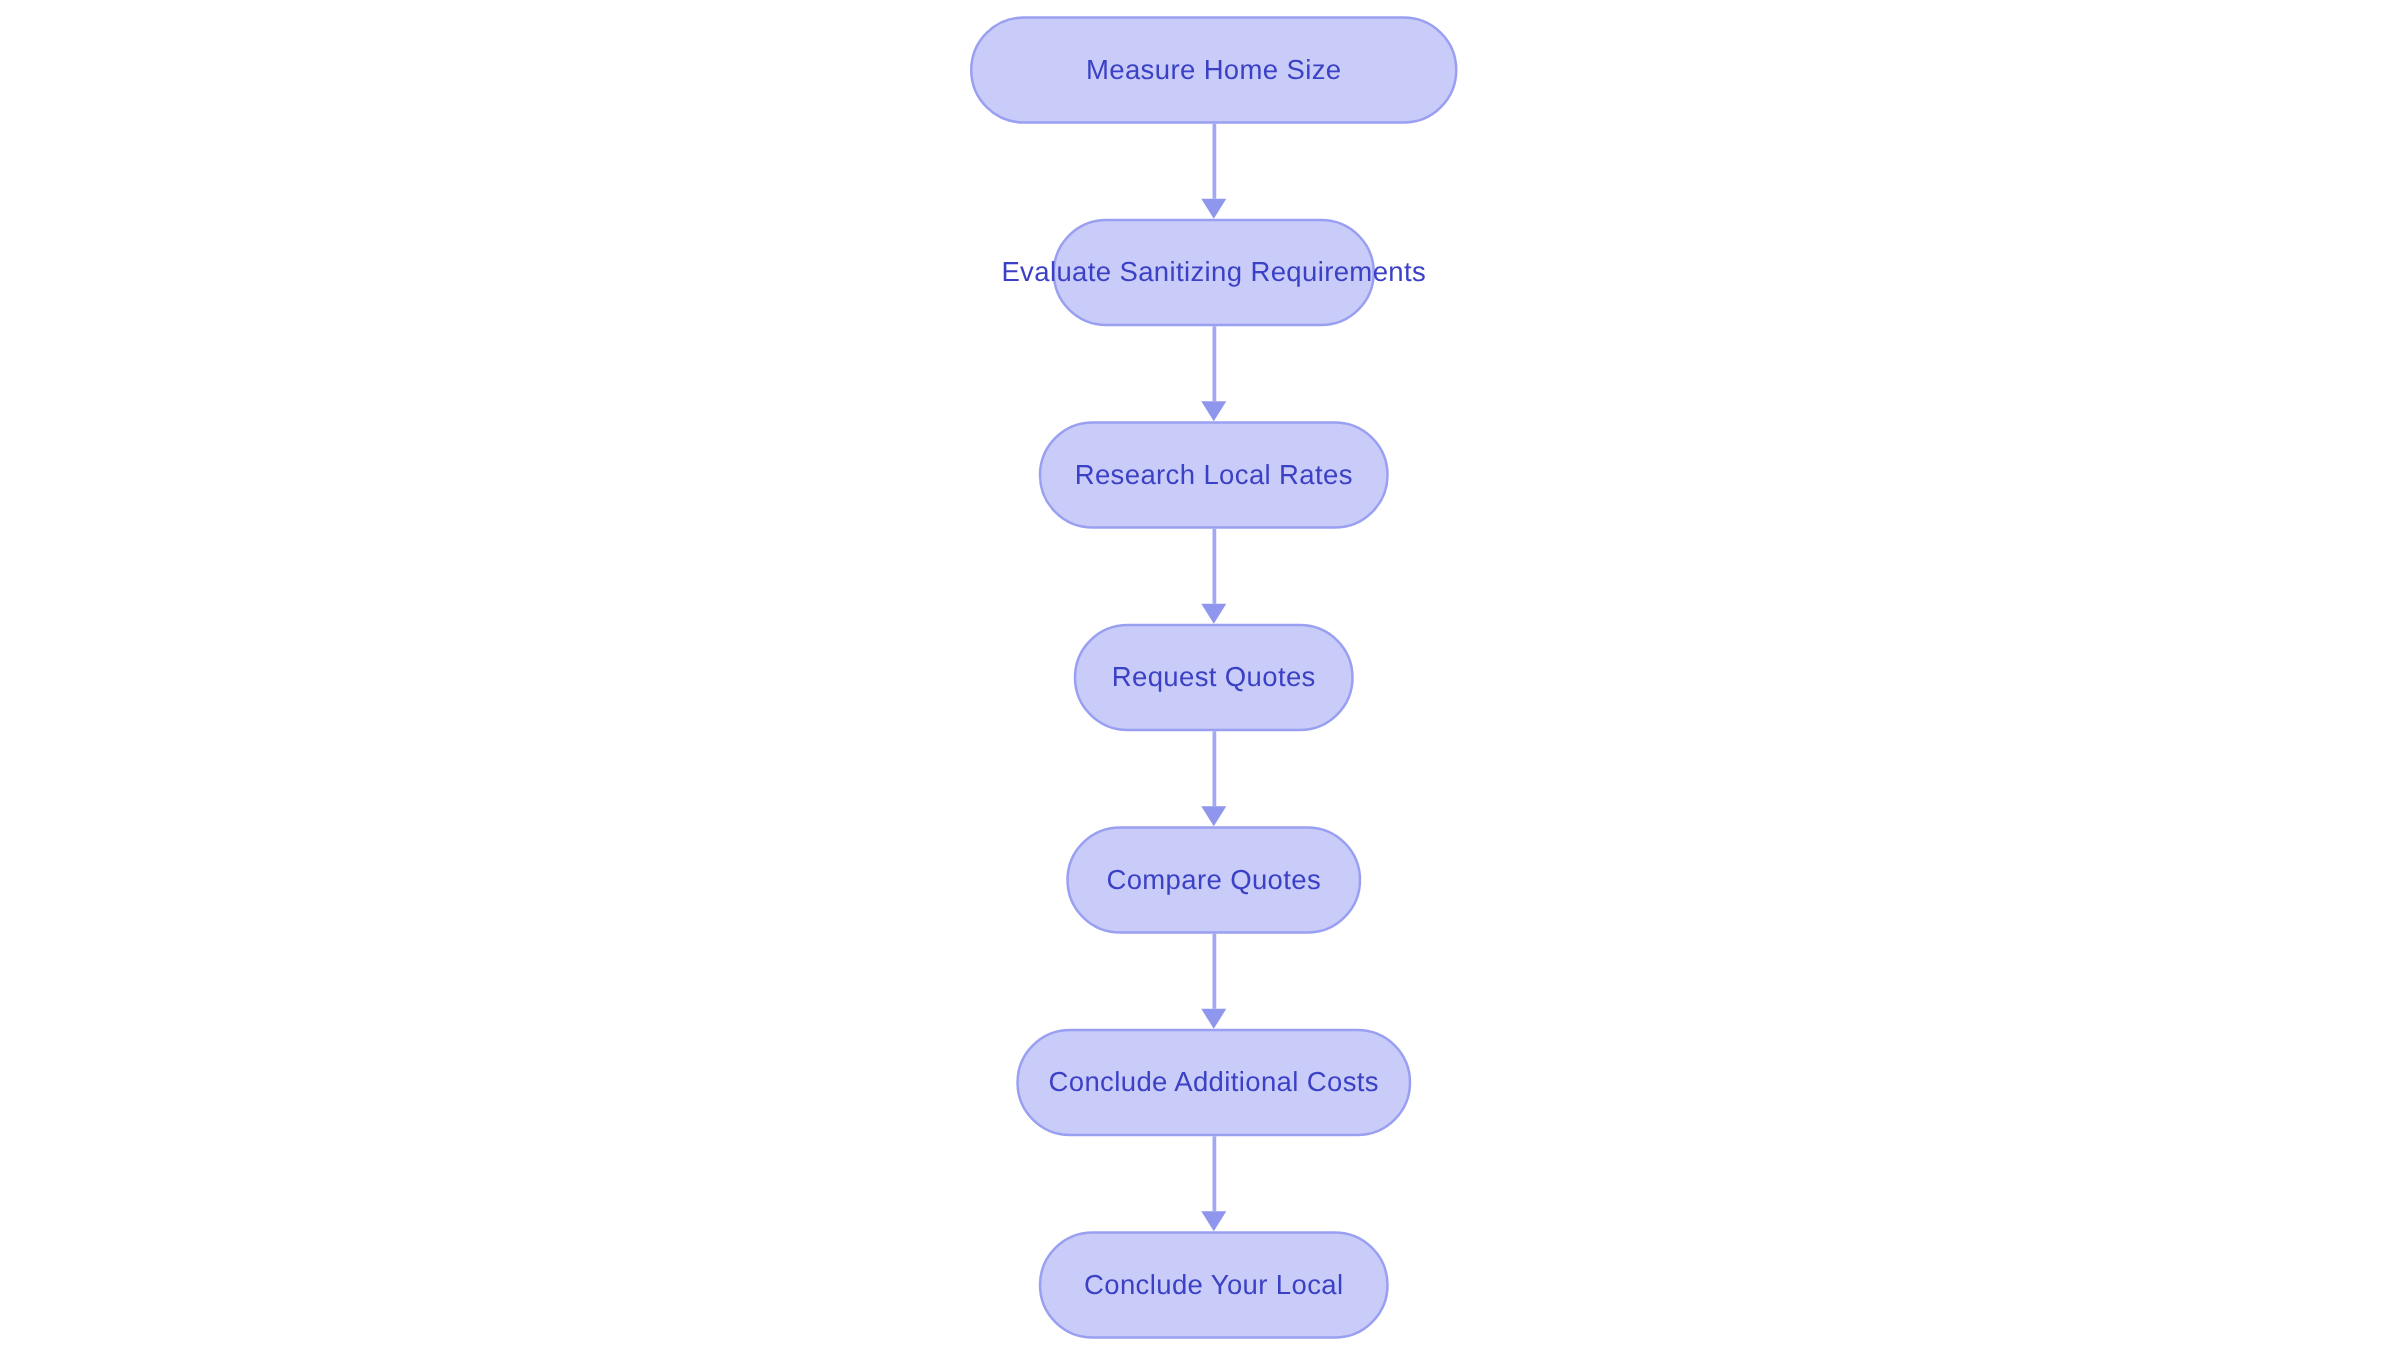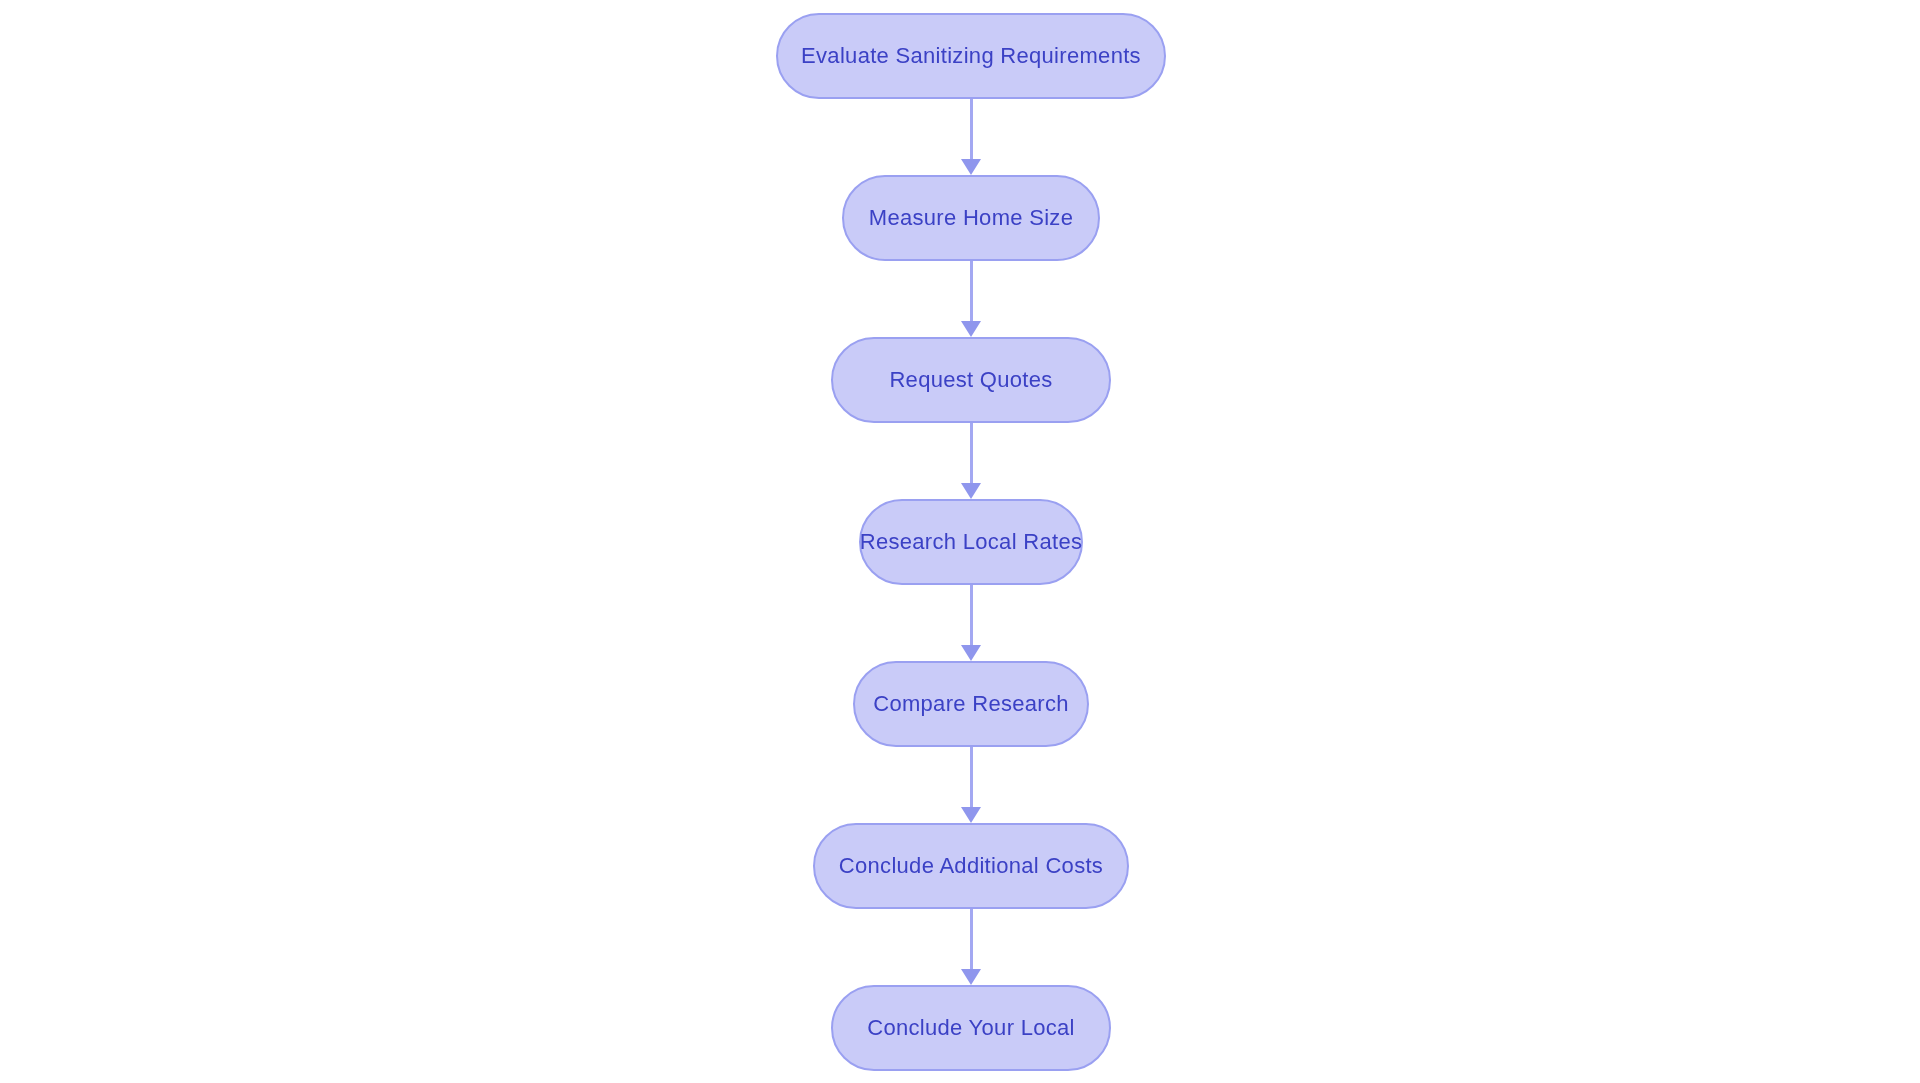--- a/index.html
+++ b/index.html
@@ -79,53 +79,53 @@
     border-top: 16px solid var(--arrow-head);
   }
 </style>
 </head>
 <body>
 
 <div class="canvas">
   <div class="flow">
 
     <div class="step">
+      <div class="node">Measure Home Size</div>
+      <div class="connector">
+        <div class="line"></div>
+        <div class="arrowhead"></div>
+      </div>
+    </div>
+
+    <div class="step">
       <div class="node">Evaluate Sanitizing Requirements</div>
       <div class="connector">
         <div class="line"></div>
         <div class="arrowhead"></div>
       </div>
     </div>
 
     <div class="step">
-      <div class="node">Measure Home Size</div>
+      <div class="node">Research Local Rates</div>
       <div class="connector">
         <div class="line"></div>
         <div class="arrowhead"></div>
       </div>
     </div>
 
     <div class="step">
       <div class="node">Request Quotes</div>
       <div class="connector">
         <div class="line"></div>
         <div class="arrowhead"></div>
       </div>
     </div>
 
     <div class="step">
-      <div class="node">Research Local Rates</div>
-      <div class="connector">
-        <div class="line"></div>
-        <div class="arrowhead"></div>
-      </div>
-    </div>
-
-    <div class="step">
-      <div class="node">Compare Research</div>
+      <div class="node">Compare Quotes</div>
       <div class="connector">
         <div class="line"></div>
         <div class="arrowhead"></div>
       </div>
     </div>
 
     <div class="step">
       <div class="node">Conclude Additional Costs</div>
       <div class="connector">
         <div class="line"></div>

